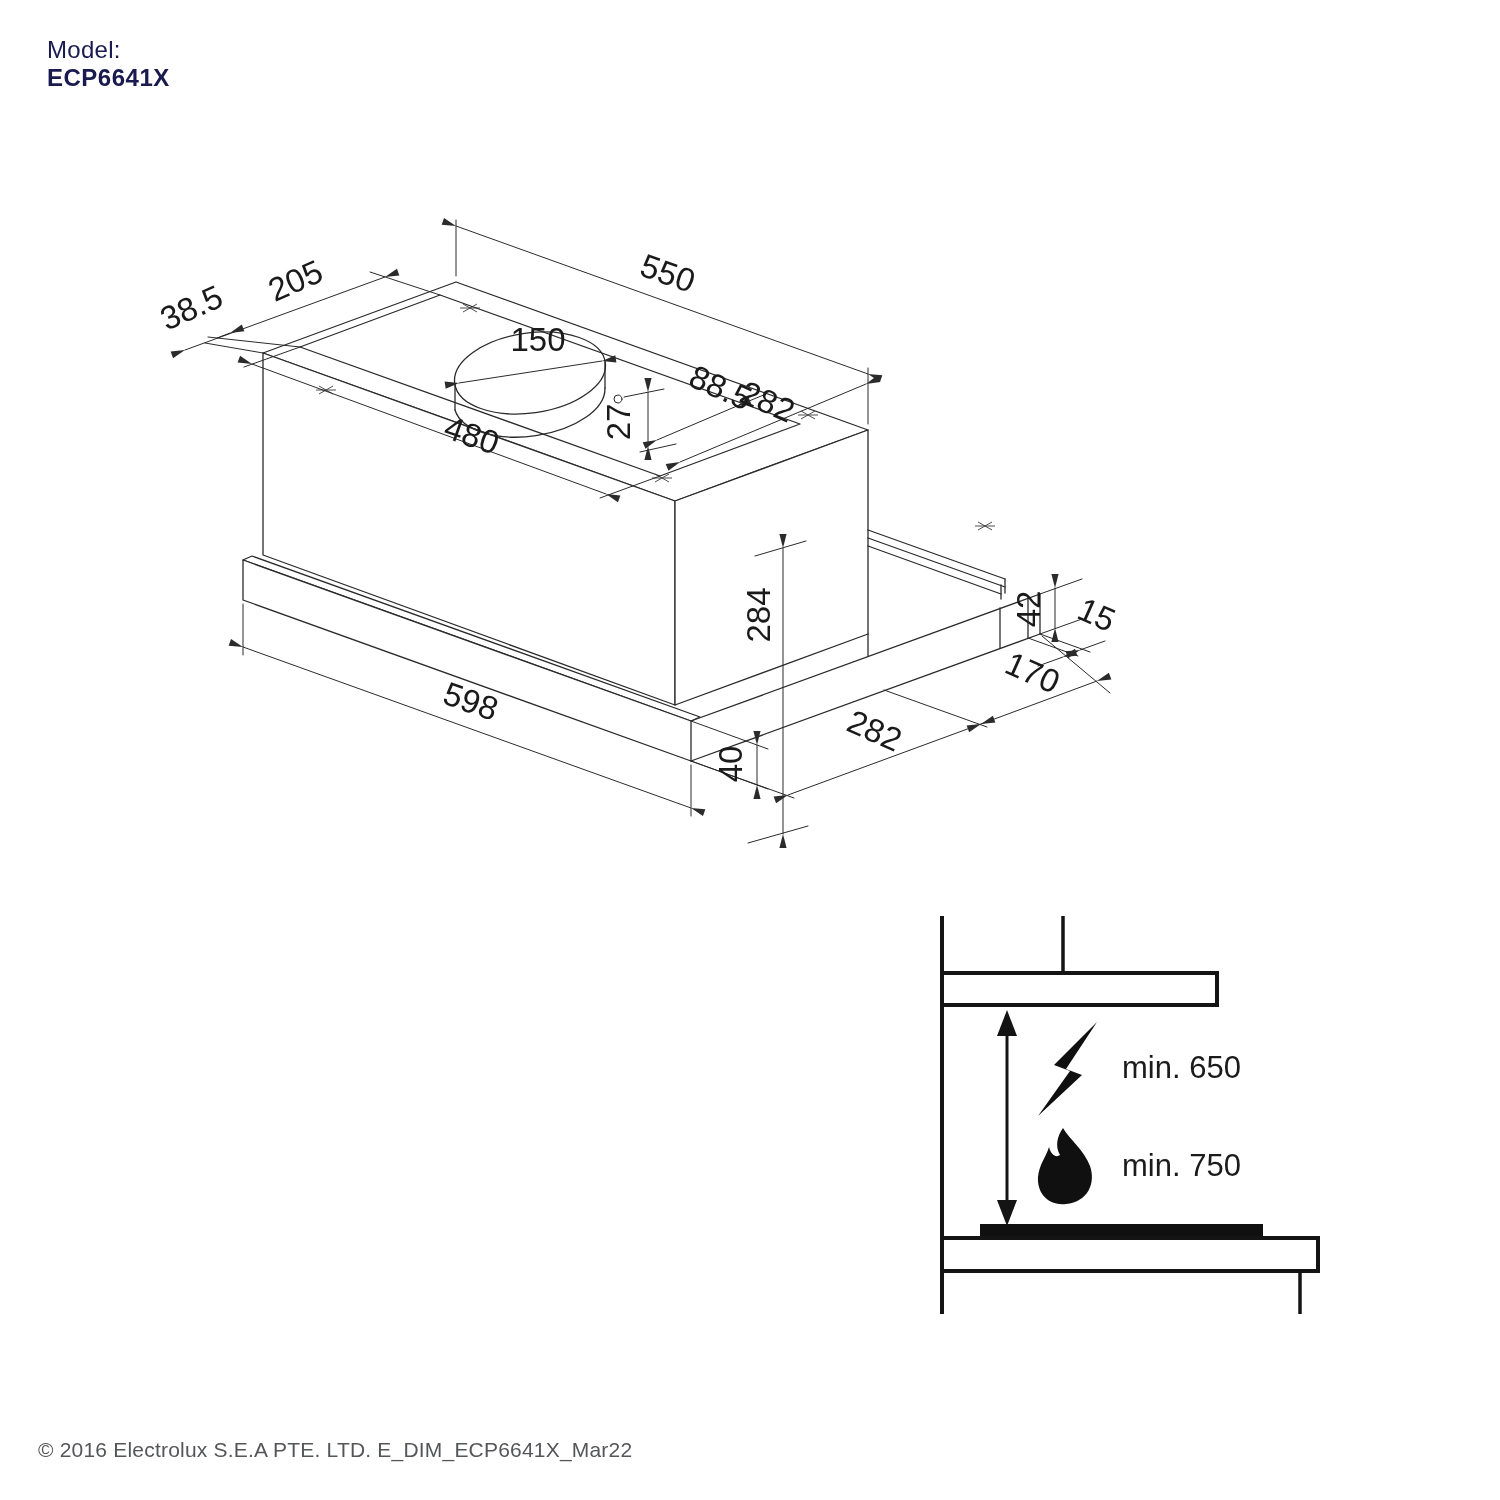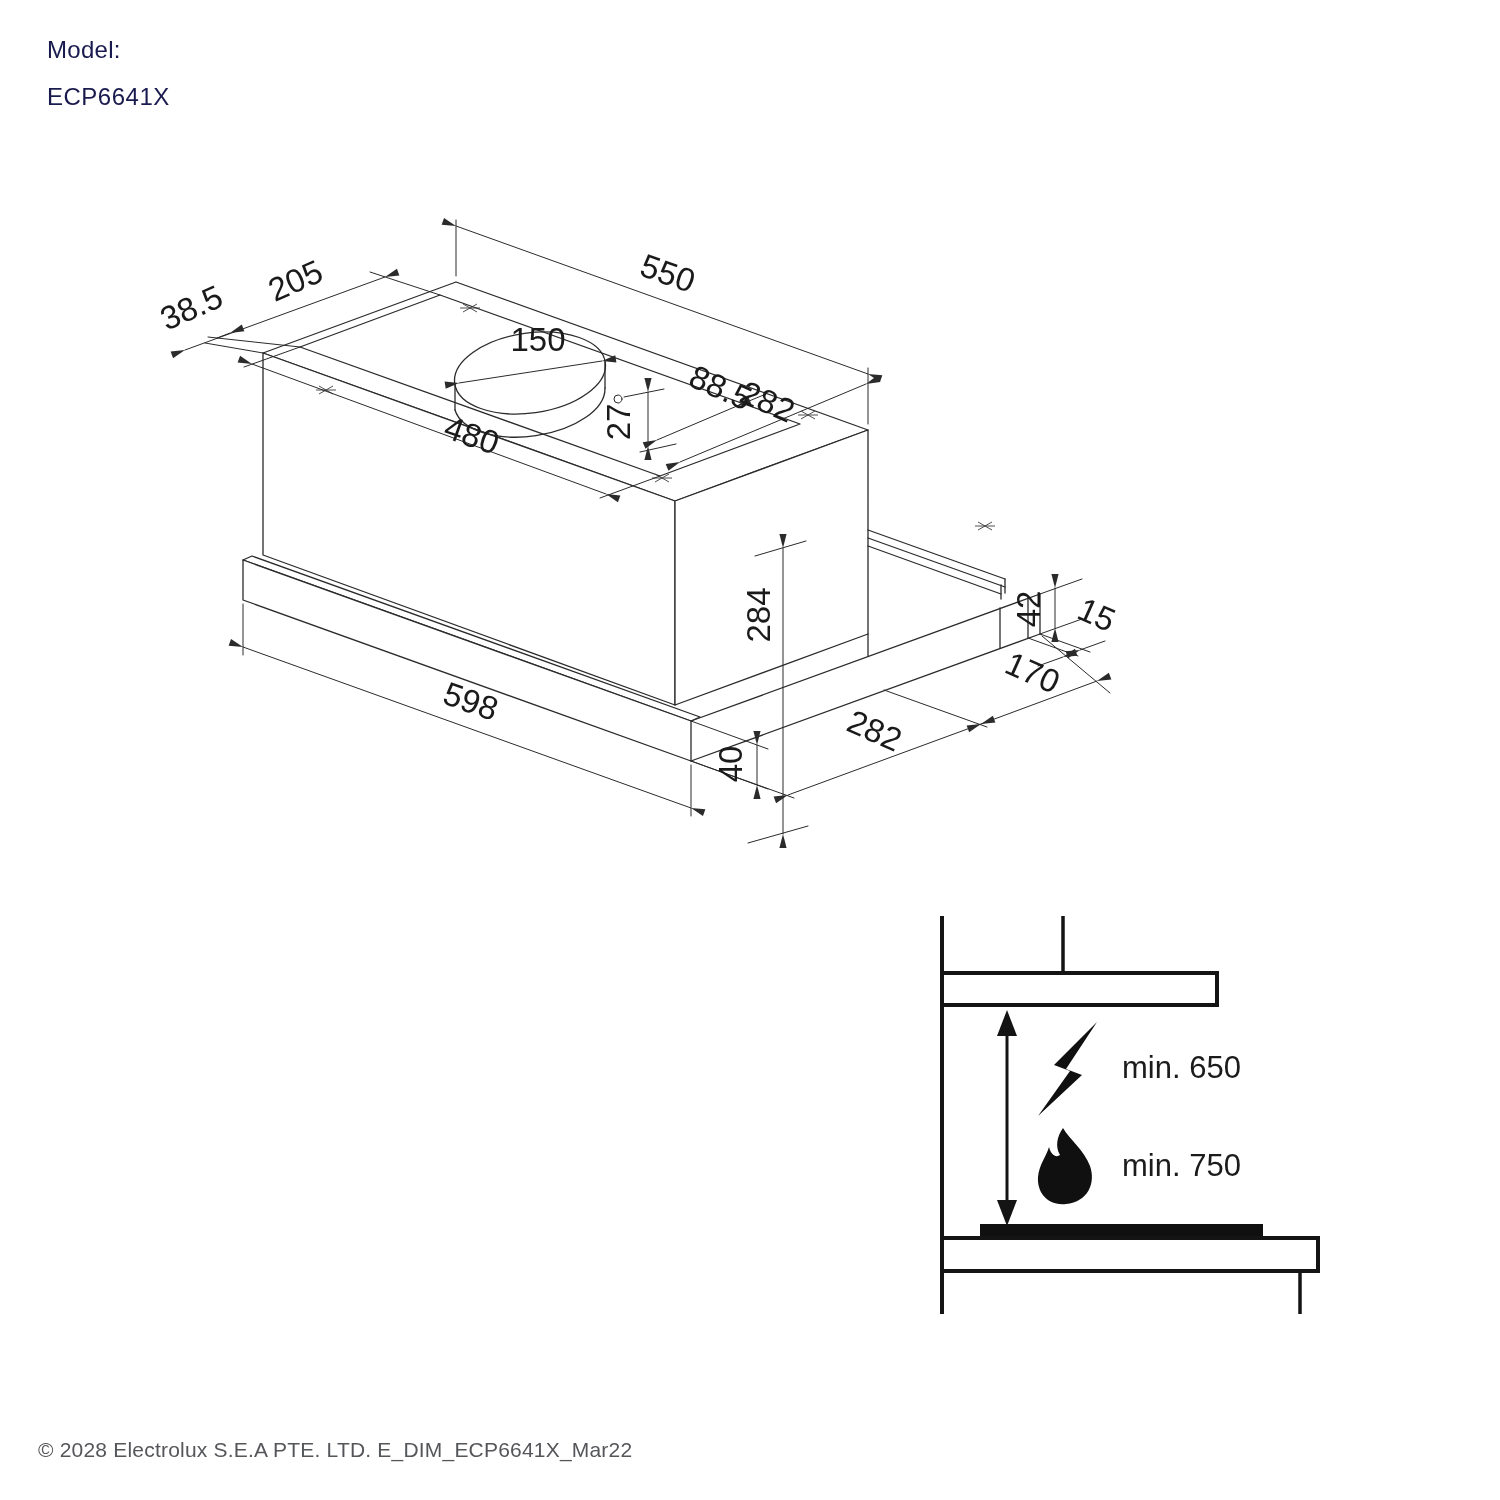--- a/index.html
+++ b/index.html
@@ -1,19 +1,19 @@
 <!DOCTYPE html>
 <html><head>
 <meta charset="utf-8">
 <style>
   html,body{margin:0;padding:0;background:#ffffff;}
   body{width:1500px;height:1500px;position:relative;font-family:"Liberation Sans",sans-serif;}
   .header{position:absolute;left:47px;top:36px;color:#191a4d;}
   .header .model-label{font-size:24px;font-weight:normal;letter-spacing:.3px;}
-  .header .model-number{font-size:24px;font-weight:400;margin-top:19px;letter-spacing:.5px;}
+  .header .model-number{font-size:24px;font-weight:700;margin-top:0;letter-spacing:.5px;}
   .footer{position:absolute;left:38px;top:1438px;color:#55565a;font-size:21px;letter-spacing:.2px;}
   svg{position:absolute;left:0;top:0;}
   .ln{stroke:#2b2b2b;stroke-width:1.3;fill:none;stroke-linejoin:round;stroke-linecap:round;}
   .face{fill:#ffffff;}
   .dim{stroke:#2b2b2b;stroke-width:1;fill:none;stroke-linecap:round;}
   .dimtxt{font-family:"Liberation Sans",sans-serif;font-size:33px;fill:#1a1a1a;}
   .mark{stroke:#3a3a3a;stroke-width:.9;fill:none;}
   .thick{stroke:#141414;fill:none;}
   .mintxt{font-family:"Liberation Sans",sans-serif;font-size:31px;fill:#1b1b1b;}
 </style>
@@ -186,13 +186,13 @@
 
     <path d="M1063,1128 C1070,1140 1084,1150 1090,1166 C1096,1183 1088,1202 1066,1204 C1046,1206 1037,1191 1038,1177 C1039,1165 1046,1157 1049,1147 C1051,1155 1056,1158 1060,1155 C1055,1147 1057,1136 1063,1128 Z" fill="#101010"></path>
     <text class="mintxt" x="1122" y="1176">min. 750</text>
 
     <rect x="980" y="1224" width="283" height="14" fill="#101010"></rect>
     <rect class="thick" x="942" y="1238" width="376" height="33" fill="#ffffff" stroke-width="4"></rect>
     <line class="thick" x1="1300" y1="1271" x2="1300" y2="1314" stroke-width="3.5"></line>
   </g>
 </svg>
 
-<div class="footer">© 2028 Electrolux S.E.A PTE. LTD. E_DIM_ECP6641X_Mar22</div>
+<div class="footer">© 2016 Electrolux S.E.A PTE. LTD. E_DIM_ECP6641X_Mar22</div>
 
 </body></html>

